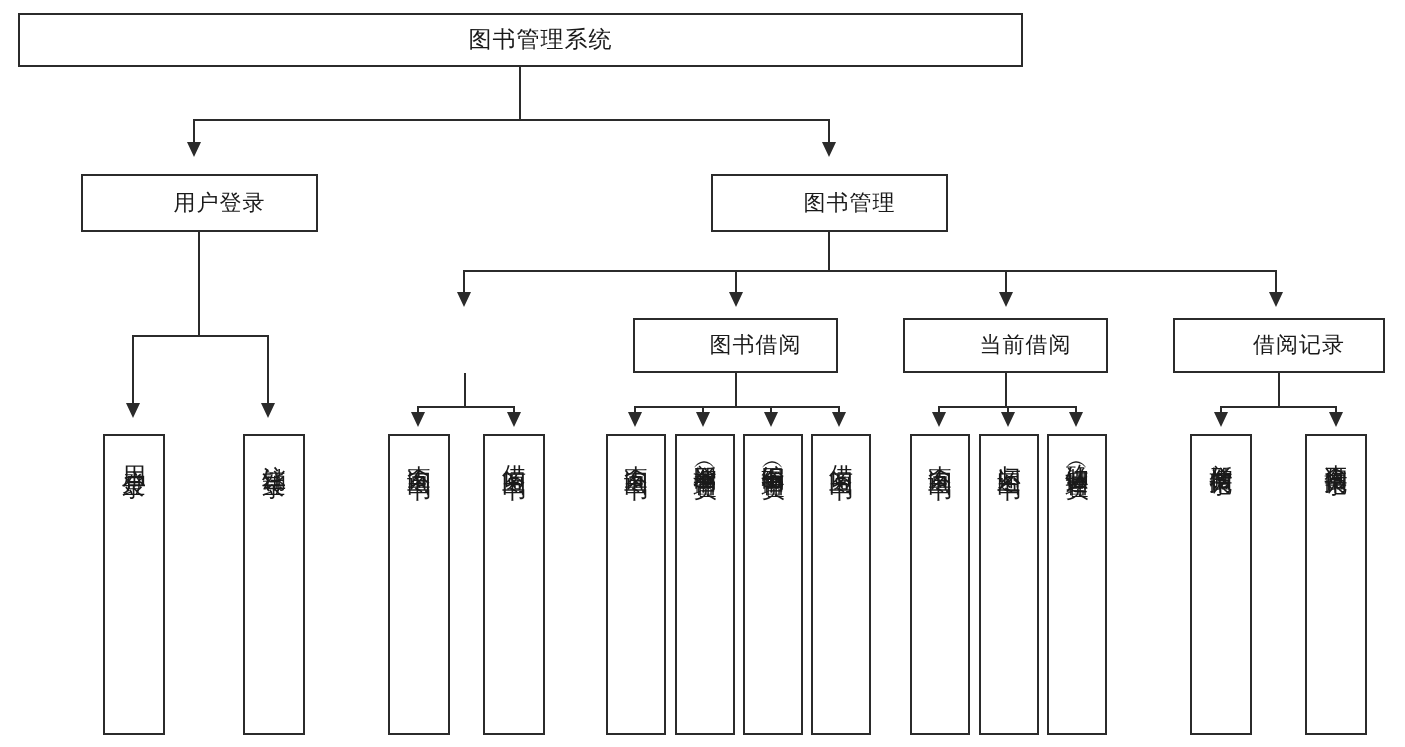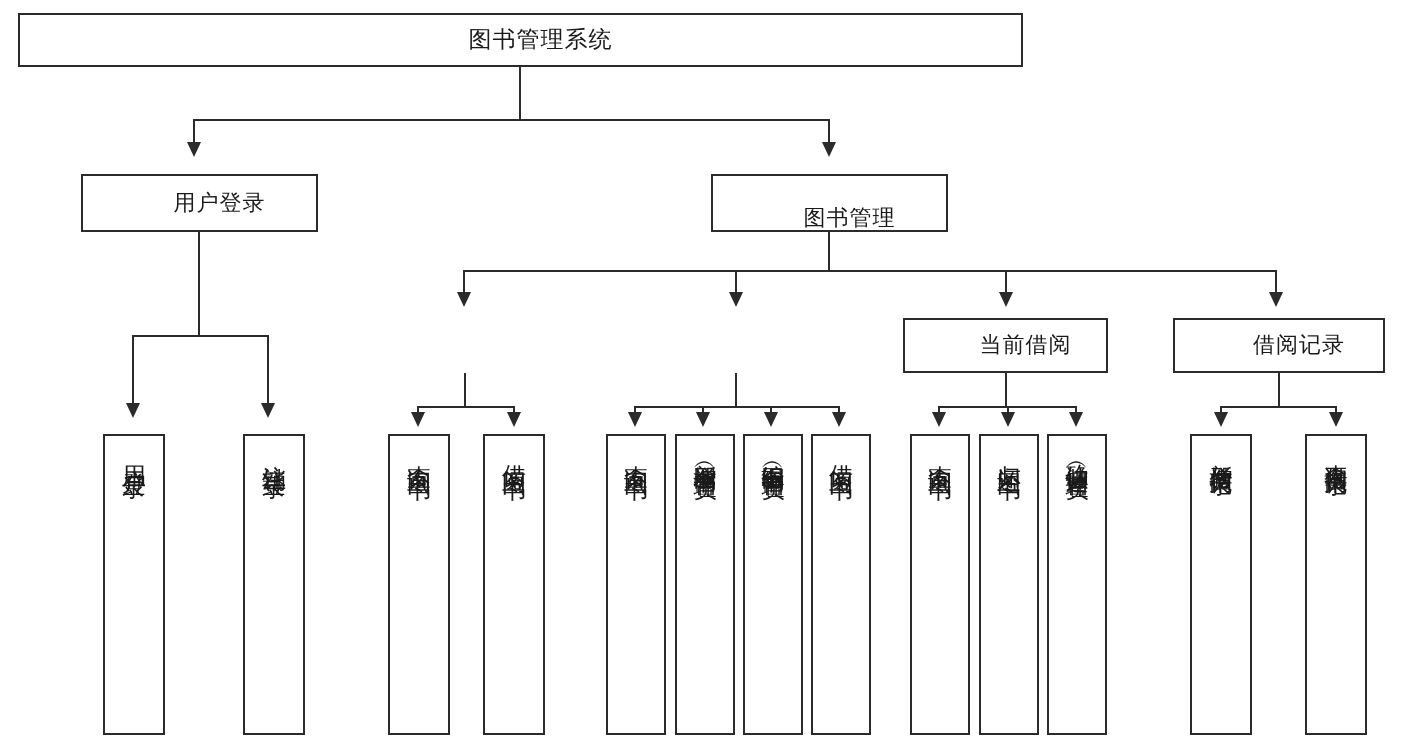--- a/index.html
+++ b/index.html
@@ -91,21 +91,21 @@
 
   <div class="ln vln" style="left:193px;top:119px;width:2px;height:25px;"></div>
   <div class="arrow" style="left:187px;top:142px;"></div>
   <div class="ln vln" style="left:828px;top:119px;width:2px;height:25px;"></div>
   <div class="arrow" style="left:822px;top:142px;"></div>
 
   <div class="box h" style="left:81px;top:174px;width:237px;height:58px;">
     <span>用户登录</span>
   </div>
 
-  <div class="box h" style="left:711px;top:174px;width:237px;height:58px;align-items:flex-end;">
+  <div class="box h" style="left:711px;top:174px;width:237px;height:58px;">
     <span>图书管理</span>
   </div>
 
   <div class="ln vln" style="left:198px;top:232px;width:2px;height:104px;"></div>
   <div class="ln hln" style="left:132px;top:335px;width:137px;height:2px;"></div>
   <div class="ln vln" style="left:132px;top:335px;width:2px;height:70px;"></div>
   <div class="arrow" style="left:126px;top:403px;"></div>
   <div class="ln vln" style="left:267px;top:335px;width:2px;height:70px;"></div>
   <div class="arrow" style="left:261px;top:403px;"></div>
 
@@ -117,20 +117,23 @@
 
   <div class="ln vln" style="left:735px;top:270px;width:2px;height:24px;"></div>
   <div class="arrow" style="left:729px;top:292px;"></div>
 
   <div class="ln vln" style="left:1005px;top:270px;width:2px;height:24px;"></div>
   <div class="arrow" style="left:999px;top:292px;"></div>
 
   <div class="ln vln" style="left:1275px;top:270px;width:2px;height:24px;"></div>
   <div class="arrow" style="left:1269px;top:292px;"></div>
 
+  <div class="box h" style="left:633px;top:318px;width:205px;height:55px;">
+    <span>图书借阅</span>
+  </div>
   <div class="box h" style="left:903px;top:318px;width:205px;height:55px;">
     <span>当前借阅</span>
   </div>
   <div class="box h" style="left:1173px;top:318px;width:212px;height:55px;">
     <span>借阅记录</span>
   </div>
 
   <div class="ln vln" style="left:464px;top:373px;width:2px;height:35px;"></div>
   <div class="ln hln" style="left:417px;top:406px;width:98px;height:2px;"></div>
   <div class="ln vln" style="left:417px;top:406px;width:2px;height:10px;"></div>

